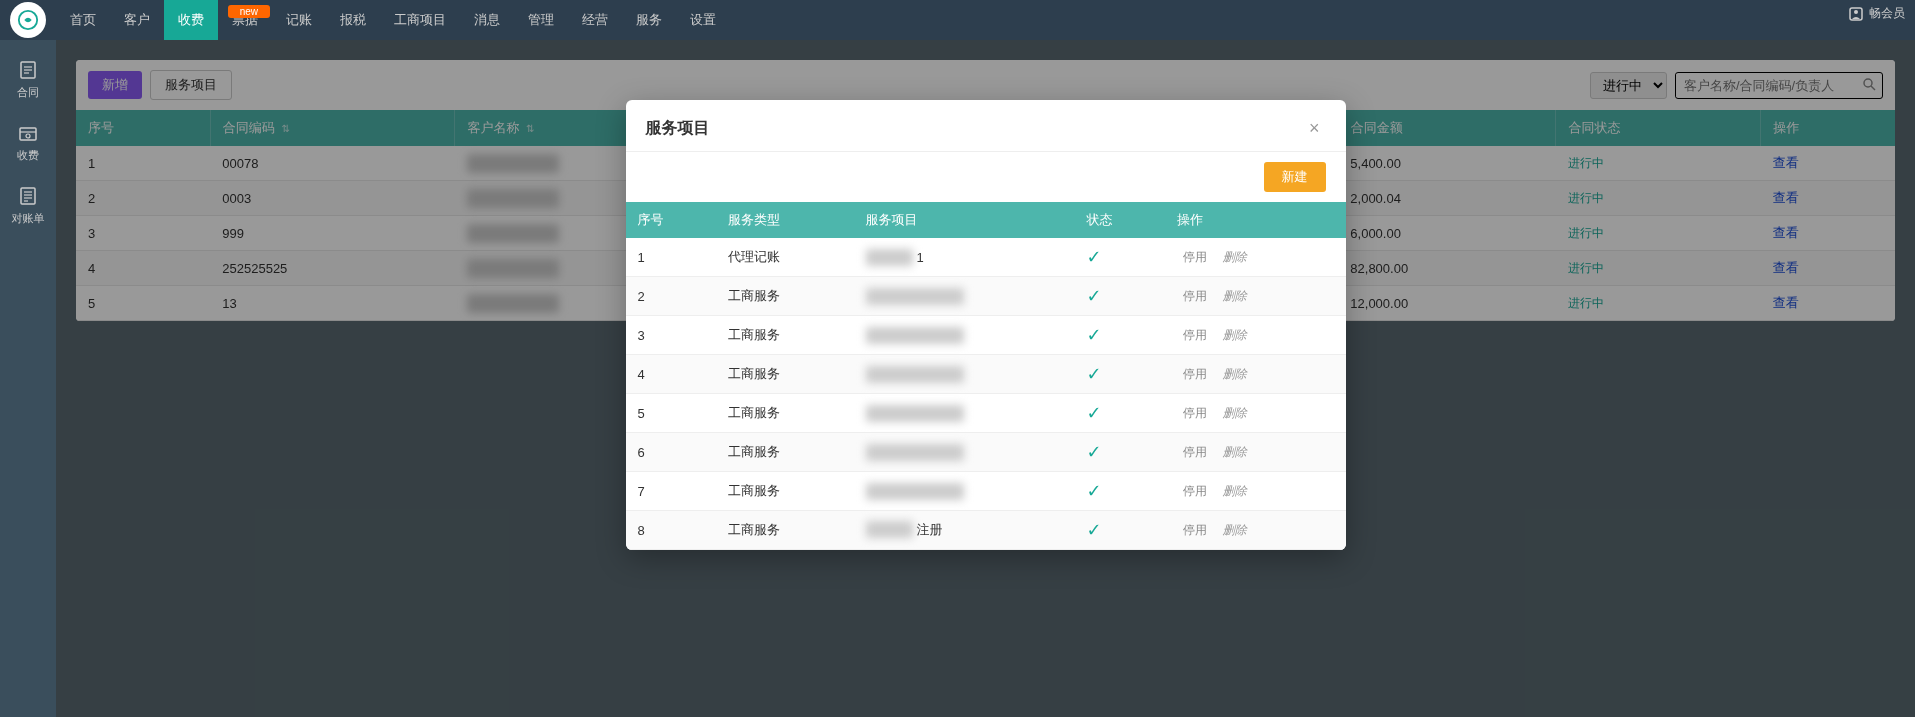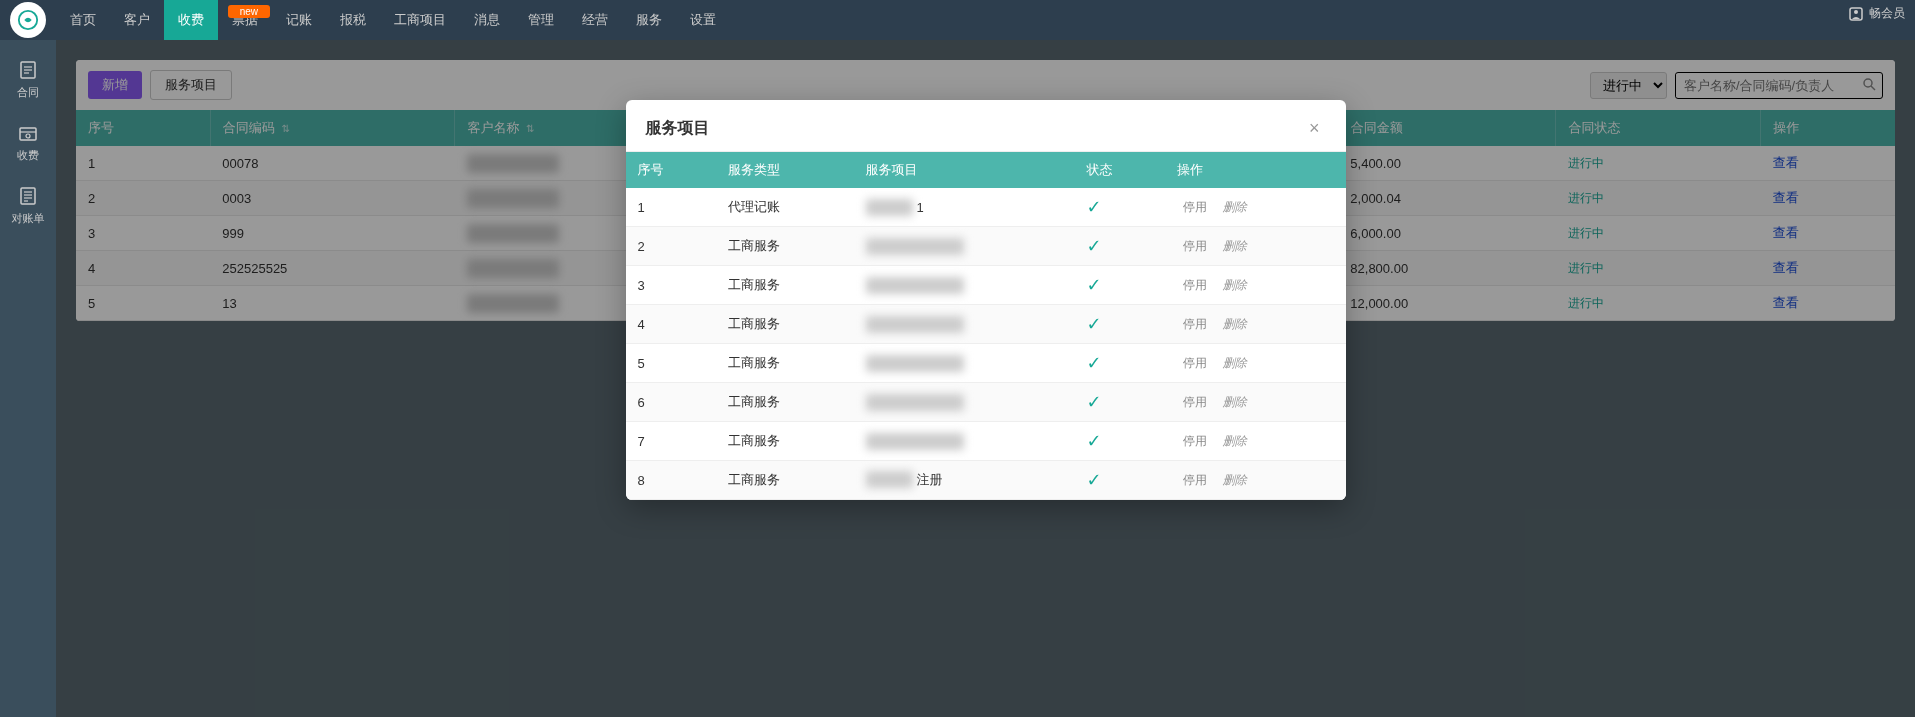--- a/index.html
+++ b/index.html
@@ -456,20 +456,23 @@
           </tbody>
       </table>
     </div>
 
     <div class="modal-overlay">
       <div class="modal">
         <div class="modal-header">
           <span class="modal-title">服务项目</span>
           <button class="modal-close">×</button>
         </div>
+        <div class="modal-toolbar">
+          <button class="btn-modal-new">新建</button>
+        </div>
         <div class="modal-body">
           <table class="modal-table">
             <thead>
               <tr>
                 <th>序号</th>
                 <th>服务类型</th>
                 <th>服务项目</th>
                 <th>状态</th>
                 <th>操作</th>
               </tr>

